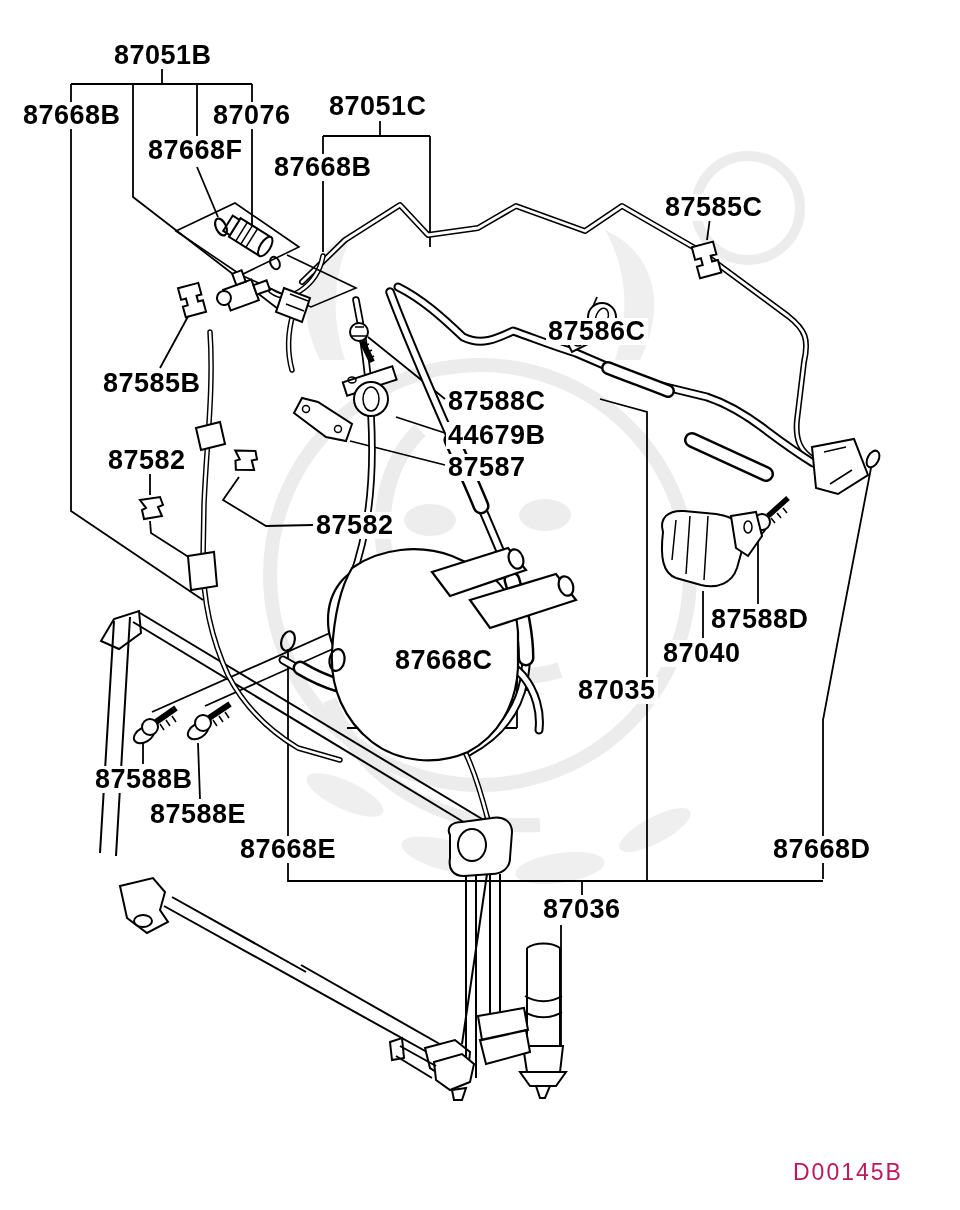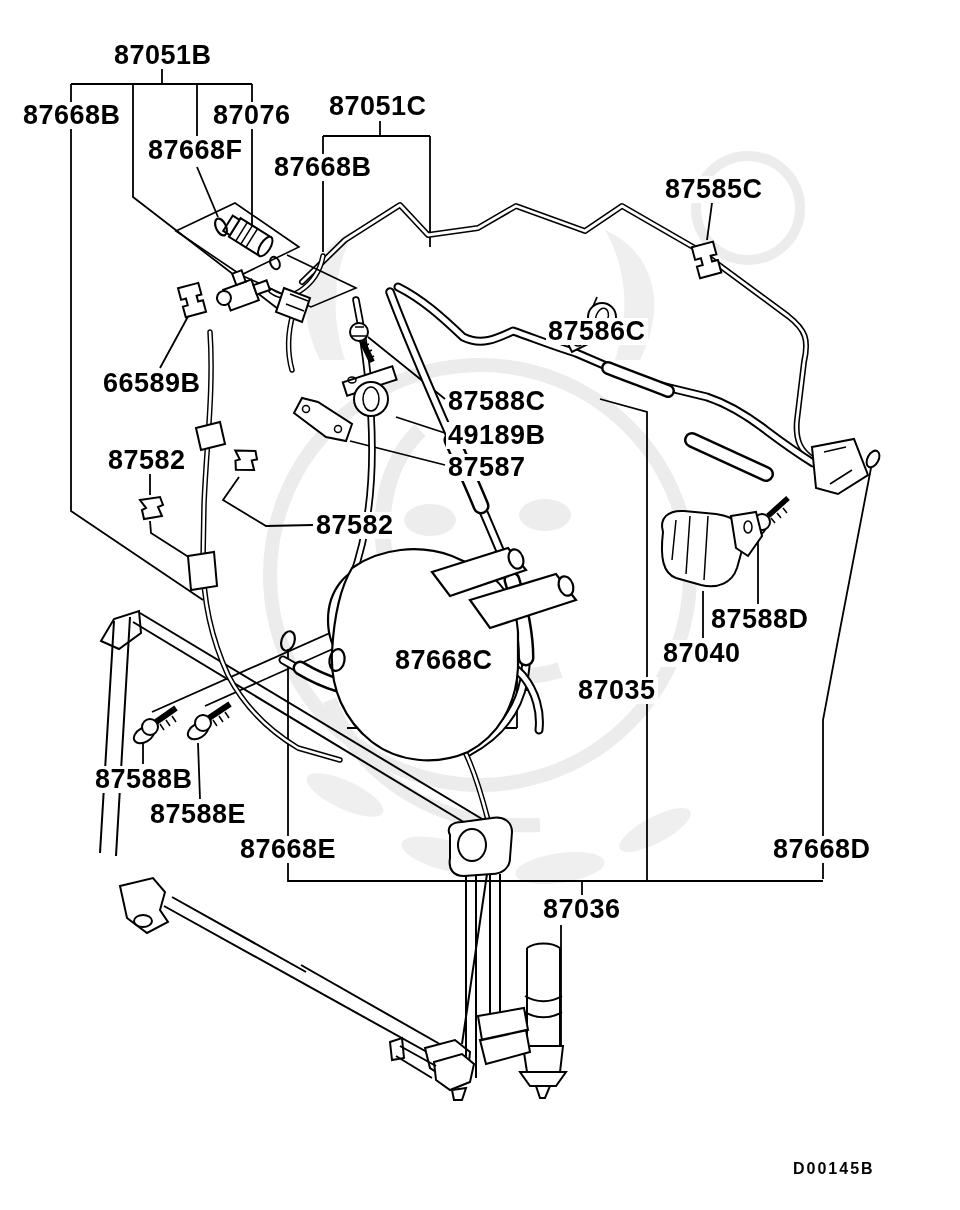--- a/index.html
+++ b/index.html
@@ -1,21 +1,21 @@
 <!DOCTYPE html>
 <html><head>
 <meta charset="utf-8">
 <style>
   html,body{margin:0;padding:0;background:#ffffff;}
   .stage{position:relative;width:952px;height:1210px;background:#fff;overflow:hidden;
          font-family:"Liberation Sans",sans-serif;}
   .art{position:absolute;left:0;top:0;width:960px;height:1210px;}
   .lbl{position:absolute;font-weight:700;font-size:27px;line-height:1.0;color:#000;
        background:#fff;white-space:nowrap;padding:0 2px;letter-spacing:.5px;}
-  .code{position:absolute;font-weight:700;font-size:16px;line-height:1.0;color:#000000;
+  .code{position:absolute;font-weight:400;font-size:23px;line-height:1.0;color:#be185d;
         letter-spacing:2px;background:#fff;}
 </style>
 </head>
 <body>
 
 <div class="stage">
 
 <svg class="art" viewBox="0 0 960 1210" xmlns="http://www.w3.org/2000/svg">
 
   <g fill="none" stroke="#ececec">
@@ -229,25 +229,25 @@
   </g>
 </svg>
 
   <div id="labels">
       <div class="lbl" style="left: 112px; top: 42px;">87051B</div>
       <div class="lbl" style="left: 21px; top: 102px;">87668B</div>
       <div class="lbl" style="left: 211px; top: 102px;">87076</div>
       <div class="lbl" style="left: 146px; top: 137px;">87668F</div>
       <div class="lbl" style="left: 327px; top: 93px;">87051C</div>
       <div class="lbl" style="left: 272px; top: 154px;">87668B</div>
-      <div class="lbl" style="left: 663px; top: 176px; text-align: right;">87585C</div>
+      <div class="lbl" style="left: 663px; top: 194px; text-align: right;">87585C</div>
       <div class="lbl" style="left: 546px; top: 270px; margin-top: 48px;">87586C</div>
-      <div class="lbl" style="left: 101px; top: 370px;">66589B</div>
+      <div class="lbl" style="left: 101px; top: 370px;">87585B</div>
       <div class="lbl" style="left: 446px; top: 388px;">87588C</div>
-      <div class="lbl" style="left: 446px; top: 422px;">49189B</div>
+      <div class="lbl" style="left: 446px; top: 422px;">44679B</div>
       <div class="lbl" style="left: 446px; top: 454px;">87587</div>
       <div class="lbl" style="left: 106px; top: 447px;">87582</div>
       <div class="lbl" style="left: 314px; top: 512px;">87582</div>
       <div class="lbl" style="left: 393px; top: 647px;">87668C</div>
       <div class="lbl" style="left: 538px; top: 677px; margin-left: 38px;">87035</div>
       <div class="lbl" style="left: 709px; top: 606px;">87588D</div>
       <div class="lbl" style="left: 661px; top: 640px;">87040</div>
       <div class="lbl" style="left: 93px; top: 766px;">87588B</div>
       <div class="lbl" style="left: 148px; top: 801px;">87588E</div>
       <div class="lbl" style="left: 238px; top: 836px;">87668E</div>

